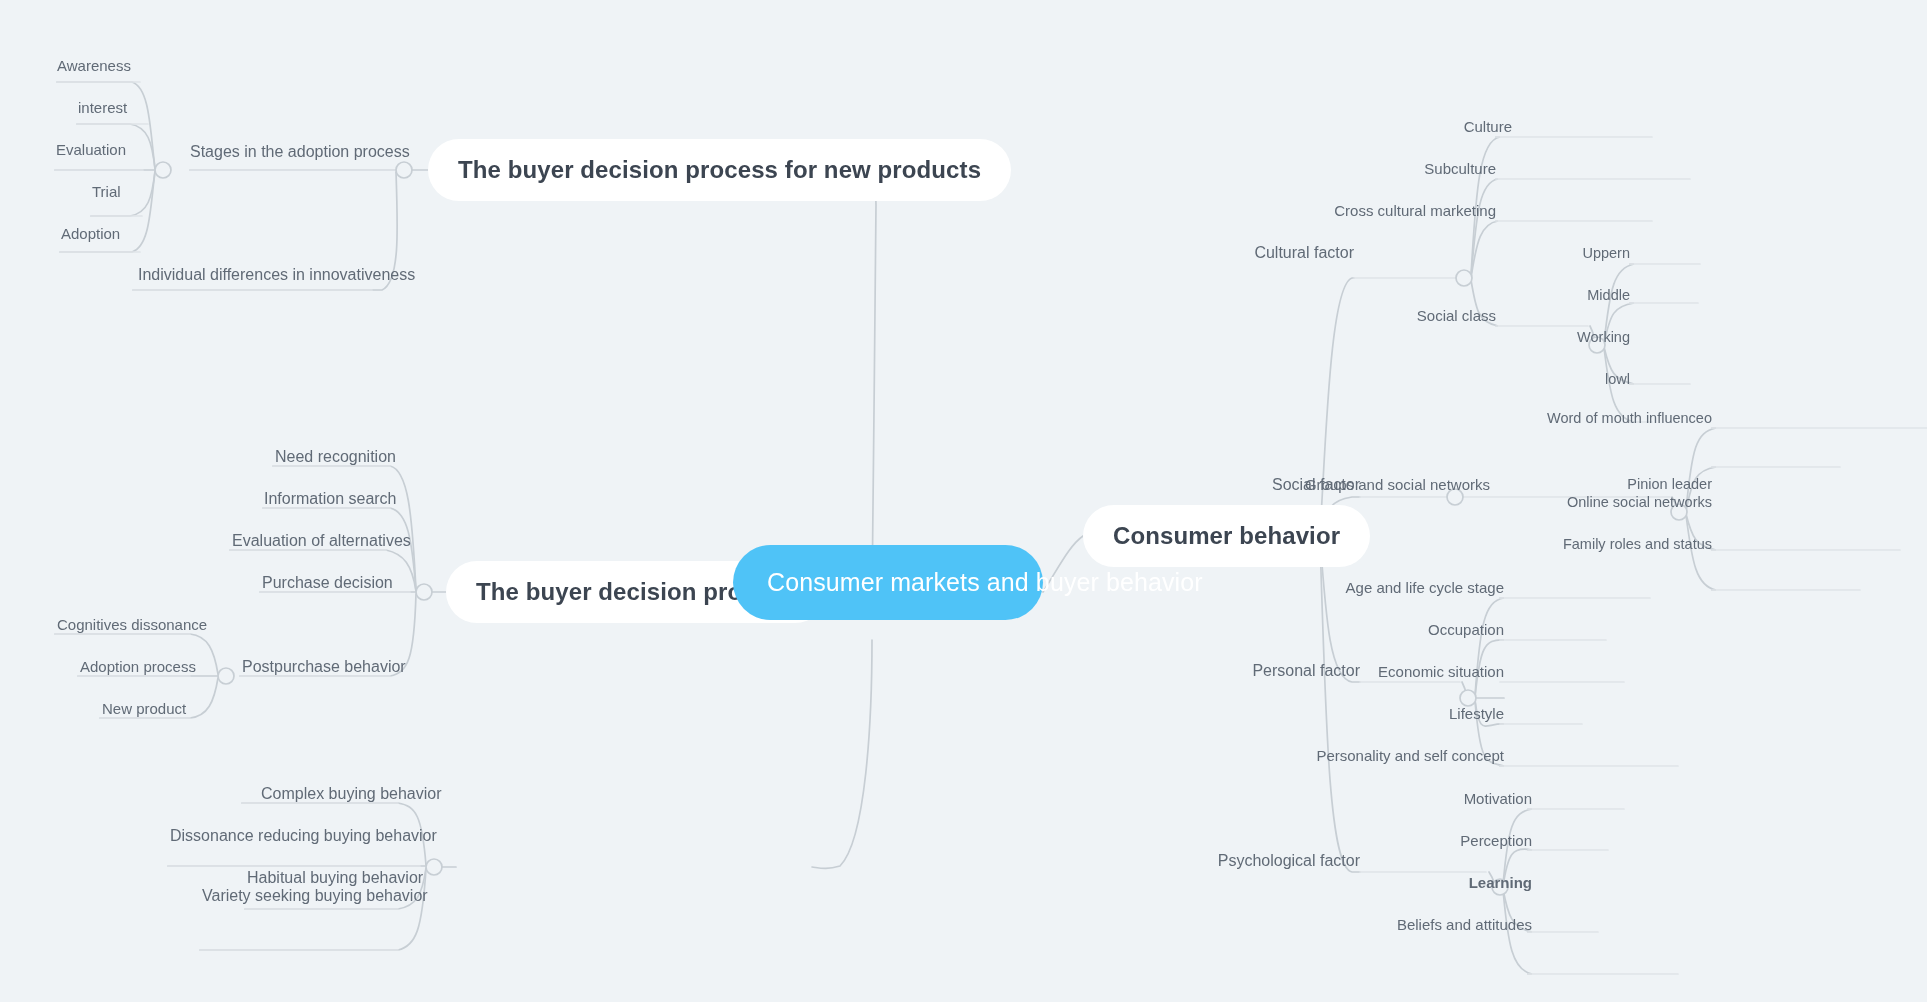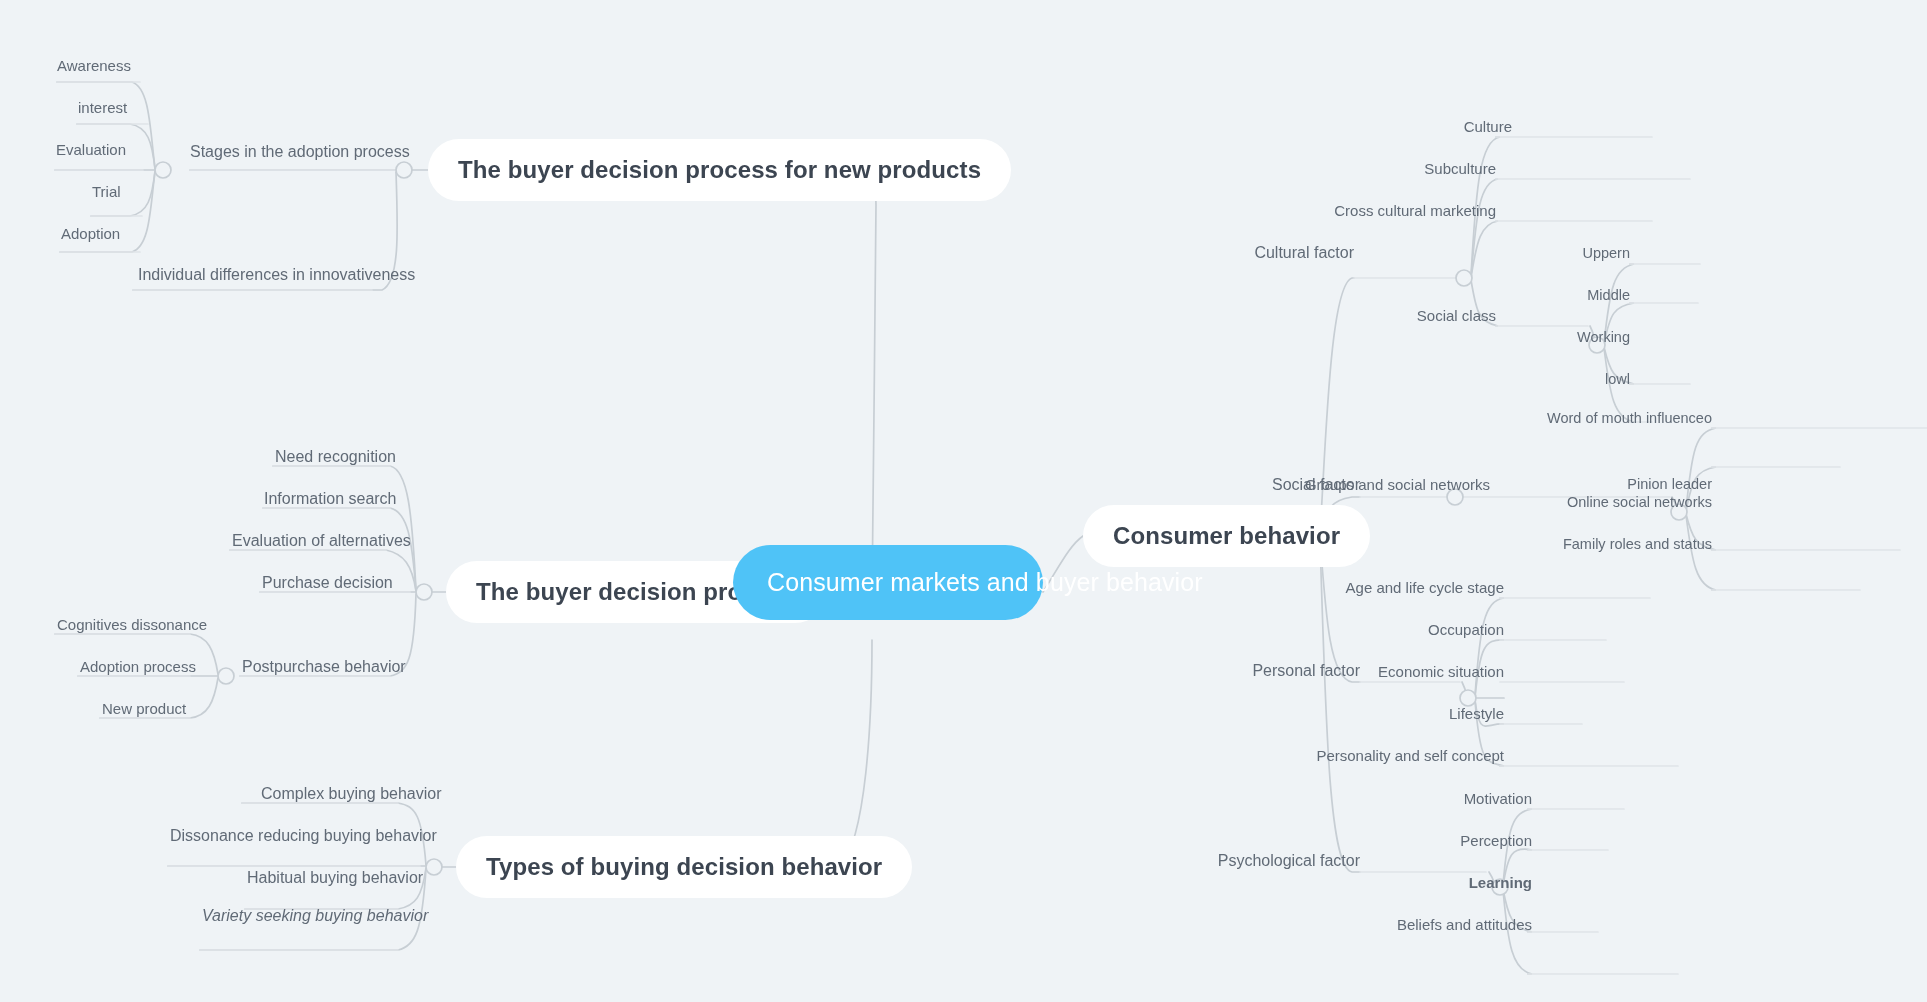--- a/index.html
+++ b/index.html
@@ -217,21 +217,20 @@
       <circle cx="1500" cy="887" r="8"></circle>
     </g>
   </svg>
 
   <div class="node root-node" style="left:733px; top:545px; width:310px;">Consumer markets and buyer behavior</div>
 
   <div class="node branch-node" style="left:428px; top:139px;">The buyer decision process for new products</div>
 
   <div class="node branch-node" style="left:446px; top:561px;">The buyer decision process</div>
 
-  <div class="node branch-node" style="left:456px; top:836px;">Types of buying decision behavior</div>
 
   <div class="node branch-node" style="left:1083px; top:505px;">Consumer behavior</div>
 
   <div class="node topic lvl2 anchor-r" style="left:190px; top:151px;">Stages in the adoption process</div>
   <div class="node topic lvl2 anchor-r" style="left:138px; top:274px;">Individual differences in innovativeness</div>
 
   <div class="node topic lvl3 anchor-r" style="left:57px; top:65px;">Awareness</div>
   <div class="node topic lvl3 anchor-r" style="left:78px; top:107px;text-align:center;">interest</div>
   <div class="node topic lvl3 anchor-r" style="left:56px; top:149px;">Evaluation</div>
   <div class="node topic lvl3 anchor-r" style="left:92px; top:191px;">Trial</div>
@@ -243,21 +242,21 @@
   <div class="node topic lvl2 anchor-r" style="left:262px; top:582px;">Purchase decision</div>
   <div class="node topic lvl2 anchor-r" style="left:242px; top:666px;">Postpurchase behavior</div>
 
   <div class="node topic lvl3 anchor-r" style="left:57px; top:624px;">Cognitives dissonance</div>
   <div class="node topic lvl3 anchor-r" style="left:80px; top:666px;">Adoption process</div>
   <div class="node topic lvl3 anchor-r" style="left:102px; top:708px;text-align:right;">New product</div>
 
   <div class="node topic lvl2 anchor-r" style="left:244px; top:793px;margin-left:17px;">Complex buying behavior</div>
   <div class="node topic lvl2 anchor-r" style="left:170px; top:835px;">Dissonance reducing buying behavior</div>
   <div class="node topic lvl2 anchor-r" style="left:247px; top:877px;">Habitual buying behavior</div>
-  <div class="node topic lvl2 anchor-r" style="left:202px; top:915px;font-style:italic;">Variety seeking buying behavior</div>
+  <div class="node topic lvl2 anchor-r" style="left:202px; top:895px;">Variety seeking buying behavior</div>
 
   <div class="node topic lvl2 anchor-l" style="left:1354px; top:252px;">Cultural factor</div>
   <div class="node topic lvl3 anchor-l" style="left:1512px; top:126px;text-align:right;">Culture</div>
   <div class="node topic lvl3 anchor-l" style="left:1496px; top:168px;">Subculture</div>
   <div class="node topic lvl3 anchor-l" style="left:1496px; top:210px;">Cross cultural marketing</div>
   <div class="node topic lvl3 anchor-l" style="left:1496px; top:315px;">Social class</div>
 
   <div class="node topic lvl4 anchor-l" style="left:1630px; top:253px;">Uppern</div>
   <div class="node topic lvl4 anchor-l" style="left:1630px; top:295px;">Middle</div>
   <div class="node topic lvl4 anchor-l" style="left:1630px; top:337px;">Working</div>

